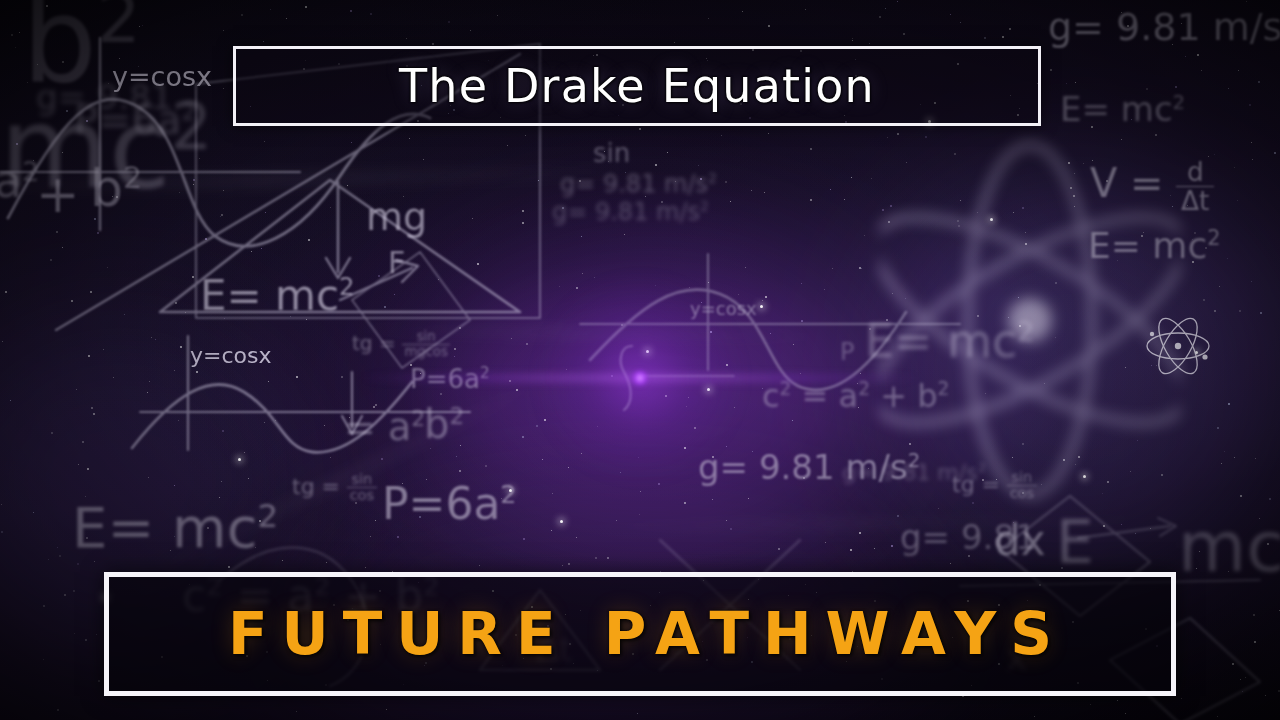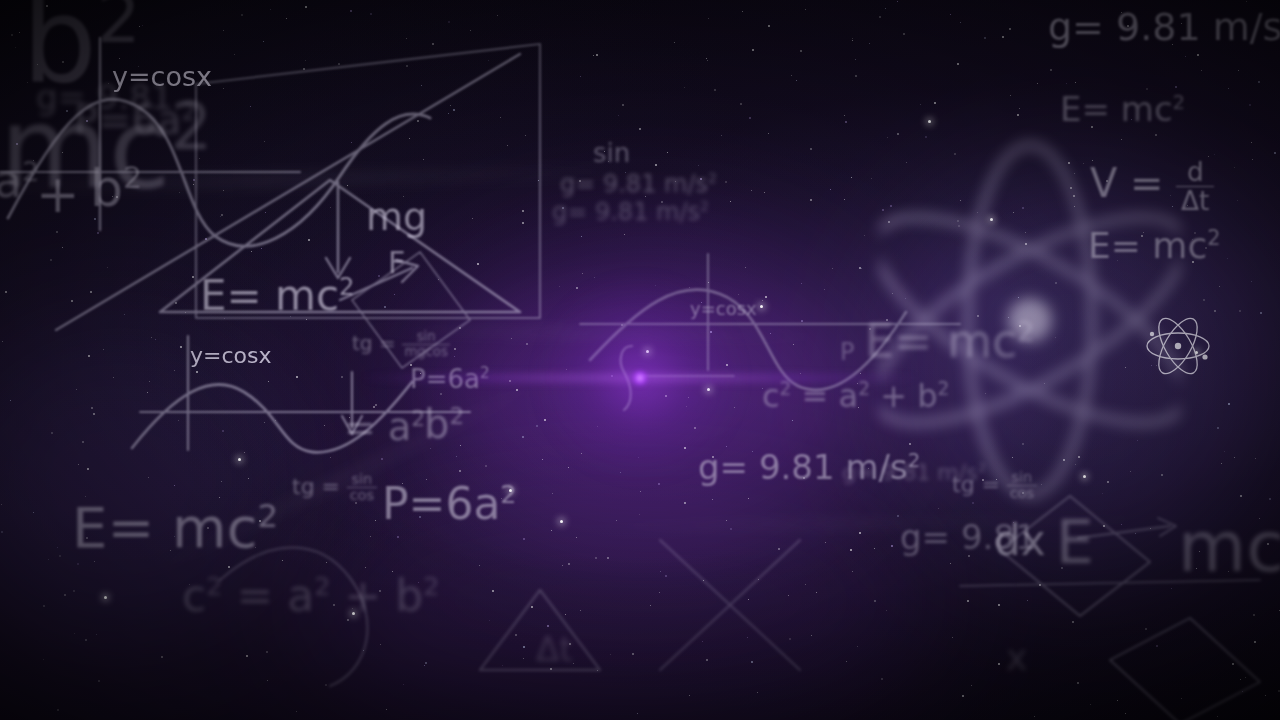--- a/index.html
+++ b/index.html
@@ -906,15 +906,21 @@
   <div class="sweep" style="left:120px;top:470px;width:460px;height:10px;transform:rotate(-26deg);opacity:.5;"></div>
 
   <div class="flare">
     <div class="streak"></div>
     <div class="halo"></div>
     <div class="core"></div>
   </div>
 
   <div class="vignette"></div>
 
-
+  <div id="title-box">
+    <span id="title-text">The Drake Equation</span>
+  </div>
+
+  <div id="banner-box">
+    <span id="banner-text">FUTURE PATHWAYS</span>
+  </div>
 
 </div>
 
 </body></html>

